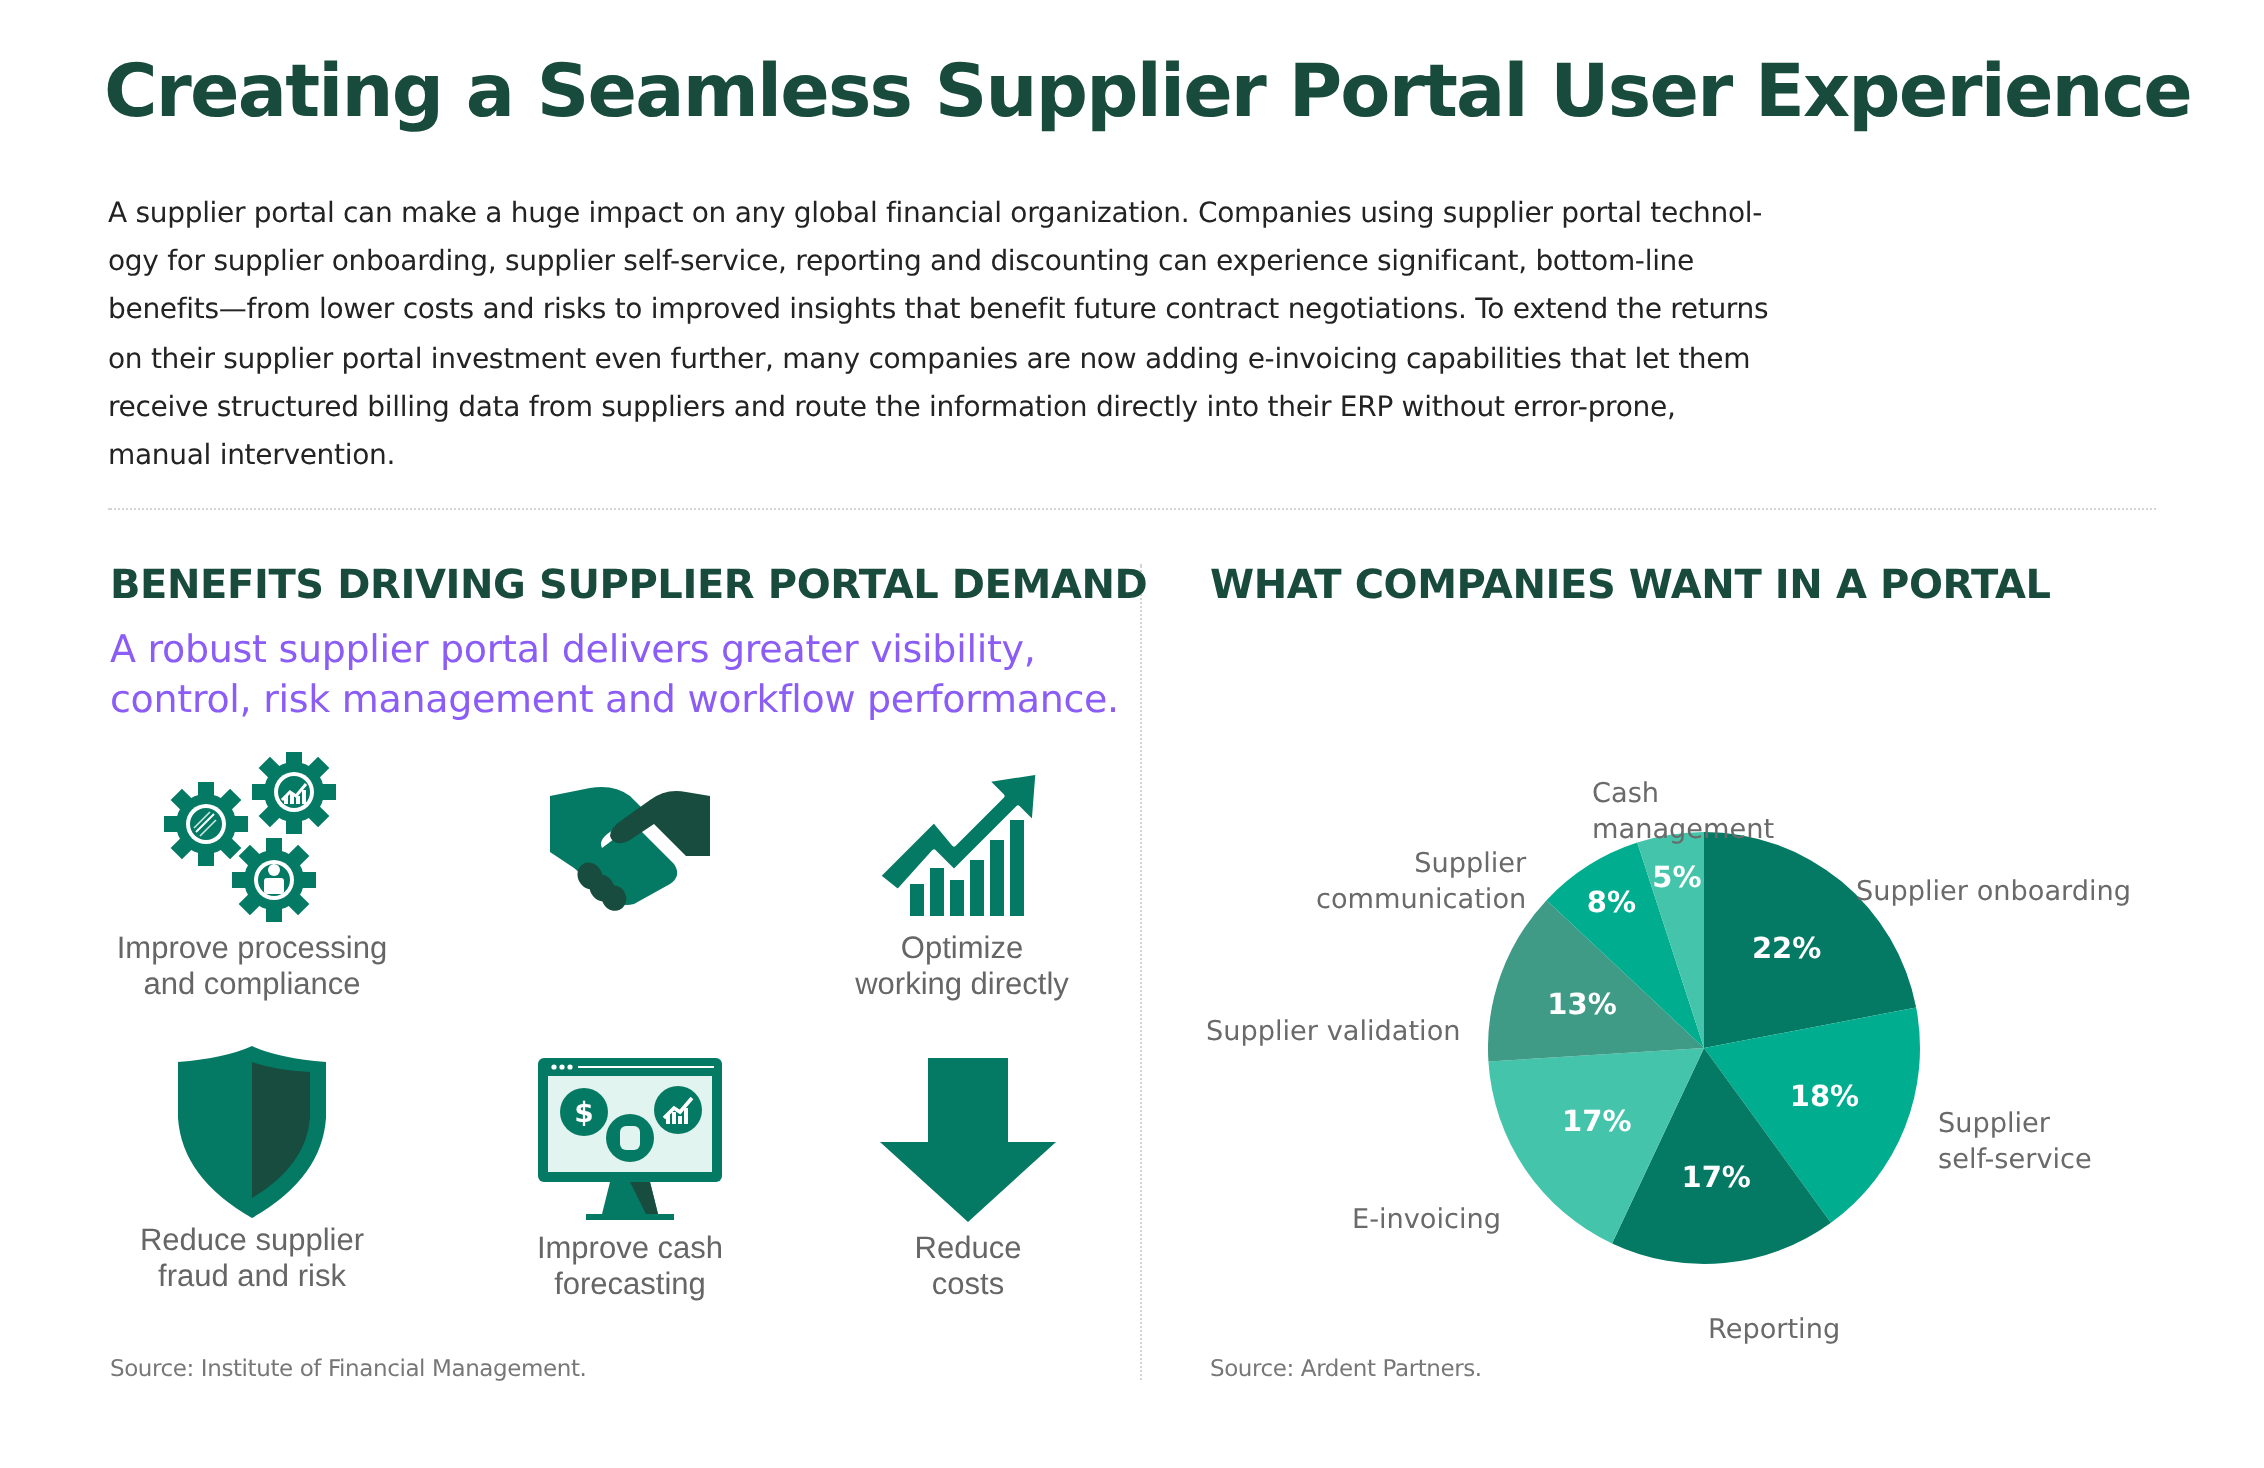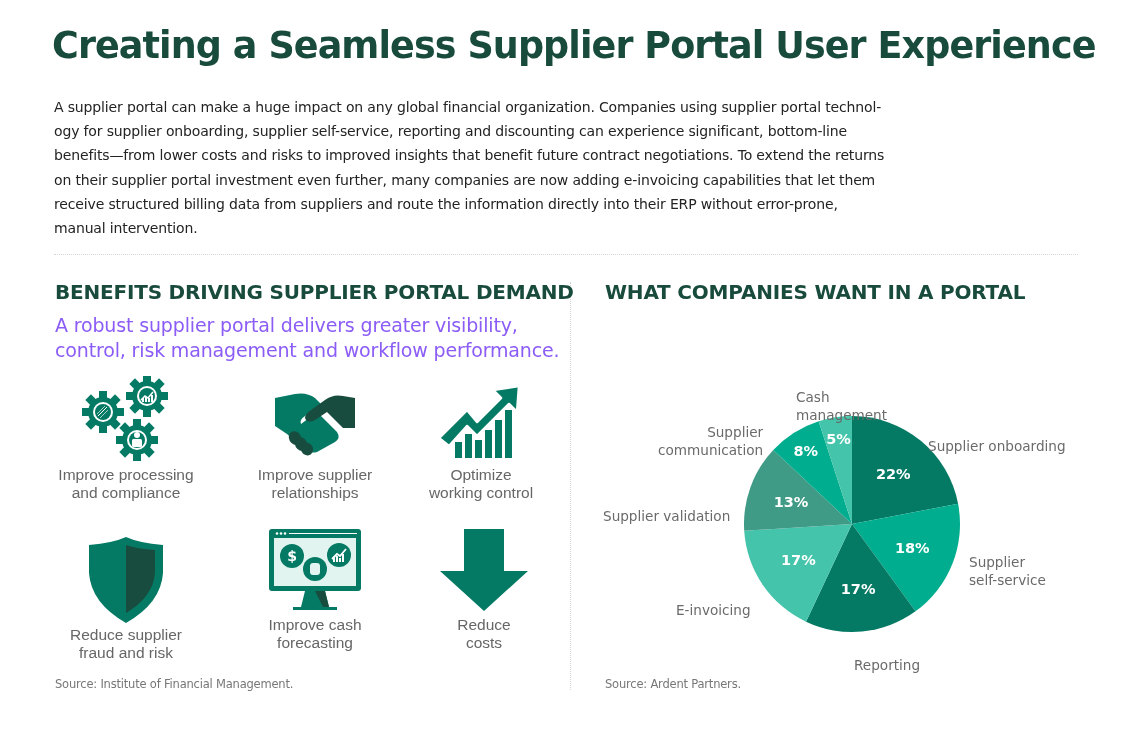--- a/index.html
+++ b/index.html
@@ -121,47 +121,43 @@
     <svg width="100" height="80" viewBox="0 0 100 80">
       <path d="M10 18 L30 14 Q42 12 50 18 L56 24 L40 36 Q34 40 36 44 L52 32 L72 52 Q76 58 70 62 L52 72 Q44 74 38 68 L22 54 L10 46 Z" fill="#047a64"></path>
       <path d="M90 18 L90 48 L78 48 L62 32 L50 40 Q42 44 40 38 Q40 34 46 30 L60 20 Q68 14 78 16 Z" fill="#174c3e"></path>
       <g fill="#174c3e">
         <ellipse cx="30" cy="58" rx="6" ry="7" transform="rotate(-30 30 58)"></ellipse>
         <ellipse cx="36" cy="64" rx="6" ry="7" transform="rotate(-30 36 64)"></ellipse>
         <ellipse cx="42" cy="69" rx="6" ry="6.5" transform="rotate(-30 42 69)"></ellipse>
       </g>
     </svg>
   </div>
-  <div class="label">
-    <span>Improve supplier</span>
-    <span>relationships</span>
-  </div>
 </div>
 
 <div class="benefit" style="left:396px; top:374px;">
   <div class="icon">
     <svg width="100" height="88" viewBox="0 0 100 88">
       <g fill="#047a64">
         <rect x="24" y="66" width="7" height="16"></rect>
         <rect x="34" y="58" width="7" height="24"></rect>
         <rect x="44" y="64" width="7" height="18"></rect>
         <rect x="54" y="54" width="7" height="28"></rect>
         <rect x="64" y="44" width="7" height="38"></rect>
         <rect x="74" y="34" width="7" height="48"></rect>
       </g>
       <path d="M8 62 L36 34 L46 46 L70 22 L62 14 L88 10 L86 36 L78 28 L46 60 L36 50 L18 70 Z" fill="#047a64" stroke="#ffffff" stroke-width="2.5" stroke-linejoin="round"></path>
     </svg>
   </div>
   <div class="label">
     <span>Optimize</span>
-    <span>working control</span>
-  </div>
-</div>
-
-<div class="benefit" style="left:41px; top:534px;">
+    <span>working directly</span>
+  </div>
+</div>
+
+<div class="benefit" style="left:41px; top:520px;">
   <div class="icon">
     <svg width="90" height="90" viewBox="0 0 90 90">
       <path d="M45 2 Q58 8 82 10 L82 38 Q80 68 45 88 Q10 68 8 38 L8 10 Q32 8 45 2 Z" fill="#047a64"></path>
       <path d="M45 10 Q56 14 74 15 L74 38 Q72 62 45 78 Z" fill="#174c3e"></path>
     </svg>
   </div>
   <div class="label">
     <span>Reduce supplier</span>
     <span>fraud and risk</span>
   </div>

